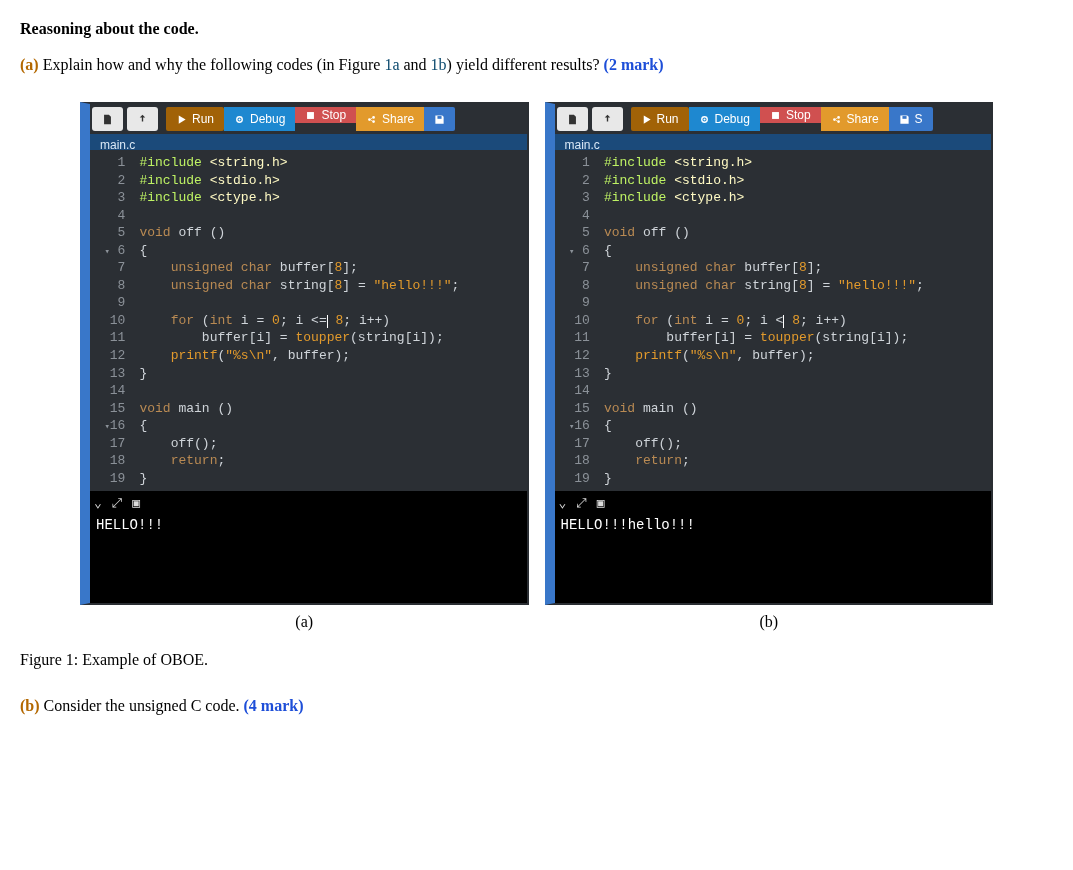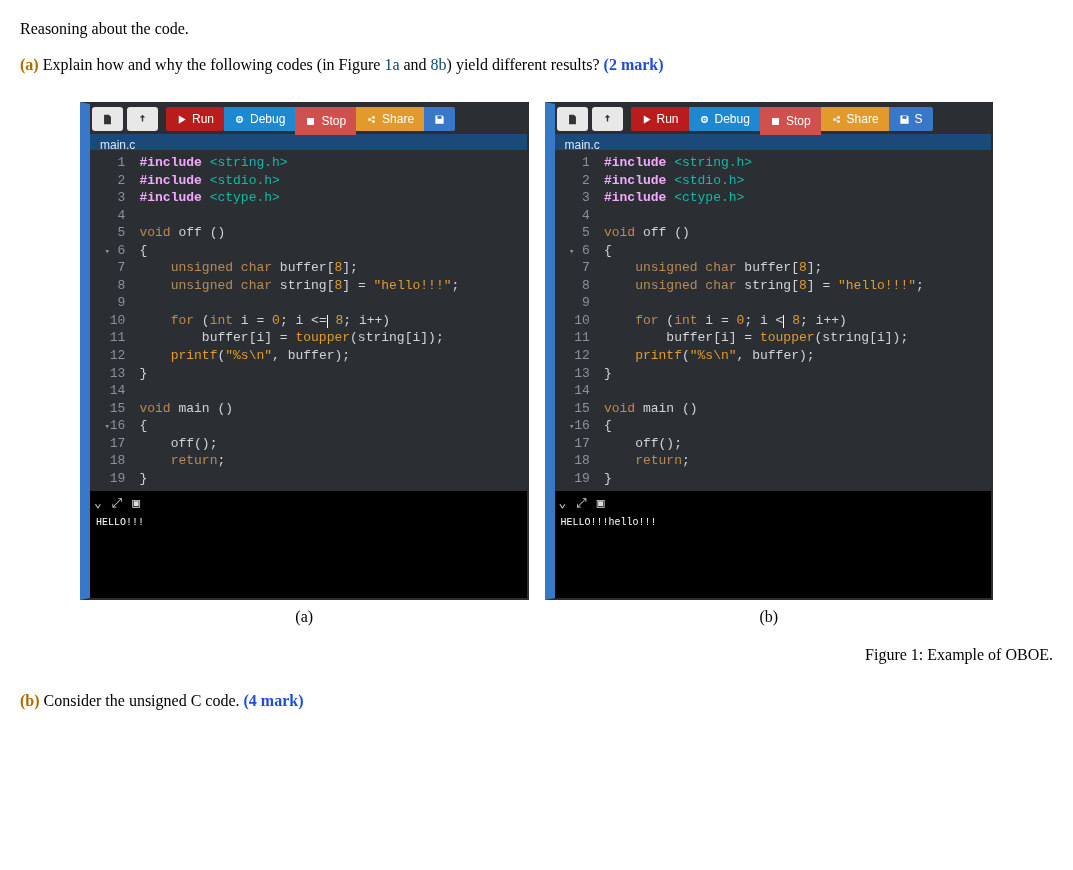--- a/index.html
+++ b/index.html
@@ -5,21 +5,21 @@
   body {
     margin: 0;
     padding: 20px;
     font-family: Georgia, 'Times New Roman', serif;
     font-size: 16px;
     background: #fff;
     color: #000;
     width: 1073px;
     box-sizing: border-box;
   }
-  .question-title { margin-bottom: 18px; }
+  .question-title { margin-bottom: 18px; font-weight: bold; }
   .question-item { margin-bottom: 28px; }
   .q-label { color: #b36800; font-weight: bold; }
   .fig-ref { color: #0c4a6e; }
   .marks { color: #1d4ed8; font-weight: bold; margin-top: 16px; }
   .figures-row {
     display: flex;
     gap: 16px;
     margin: 0 60px 8px 60px;
     justify-content: center;
   }
@@ -42,23 +42,23 @@
   }
   .tb-btn {
     display: inline-flex;
     align-items: center;
     gap: 5px;
     padding: 0 10px;
     color: #fff;
     white-space: nowrap;
   }
   .tb-white { background: #e8e8e8; color: #333; border-radius: 3px; margin: 3px 2px; height: 24px; }
-  .tb-run { background: #b91c1c; margin: 3px 0 3px 6px; height: 24px; border-radius: 2px; }
+  .tb-run { background: #a16207; margin: 3px 0 3px 6px; height: 24px; border-radius: 2px; }
   .tb-debug { background: #1e88d0; margin: 3px 0; height: 24px; border-radius: 0; }
-  .tb-stop { background: #d05050; margin: 3px 0; height: 28px; border-radius: 0; }
+  .tb-stop { background: #d05050; margin: 3px 0; height: 16px; border-radius: 0; }
   .tb-share { background: #e29a2c; margin: 3px 0; height: 24px; border-radius: 0; }
   .tb-save { background: #3977c9; margin: 3px 0; height: 24px; border-radius: 0 2px 2px 0; }
   .icon-svg { width: 11px; height: 11px; fill: currentColor; display: inline-block; }
   .tab-bar {
     background: #1b4a7a;
     height: 16px;
     display: flex;
     align-items: stretch;
   }
   .tab {
@@ -83,64 +83,64 @@
     padding: 4px 8px 4px 4px;
     user-select: none;
     white-space: pre;
   }
   .fold { color: #8b9198; font-size: 9px; display: inline-block; width: 8px; }
   .code {
     color: #cfd4d9;
     padding: 4px 0 4px 6px;
     white-space: pre;
   }
-  .kw-pre { color: #f0abfc; font-weight: bold; }
+  .kw-pre { color: #bef264; }
   .kw-type { color: #b98a53; }
   .kw-flow { color: #b98a53; }
   .kw-num { color: #e29a2c; }
-  .kw-inc { color: #14b8a6; }
+  .kw-inc { color: #fef9c3; }
   .kw-str { color: #e29a2c; }
   .kw-fn { color: #e29a2c; }
   .kw-tou { color: #e29a2c; }
   .fake-cursor { display:inline-block; width:1px; height:13px; background:#fff; vertical-align:text-bottom; margin:0 0px; }
   .output-bar {
     background: #000;
     color: #dcdcdc;
     font-family: Consolas, 'Courier New', monospace;
     font-size: 13px;
     padding: 2px 6px 2px 4px;
     display: flex;
     gap: 10px;
     align-items: center;
     height: 20px;
   }
   .output-bar .oi { color: #dcdcdc; }
   .output-text {
     background: #000;
     color: #fff;
     font-family: Consolas, 'Courier New', monospace;
-    font-size: 10px;
+    font-size: 14px;
     padding: 2px 6px 70px 6px;
   }
   .subcap-row {
     display: flex;
     justify-content: center;
     gap: 16px;
     margin: 8px 60px 20px 60px;
   }
   .subcap { width: 468px; text-align: center; }
-  .fig-caption { text-align: right; margin: 12px 0 28px 0; }
+  .fig-caption { text-align: left; margin: 12px 0 28px 0; }
 </style>
 </head>
 <body>
 
 <div class="question-title">Reasoning about the code.</div>
 
 <div class="question-item">
-  <span class="q-label">(a)</span><span> Explain how and why the following codes (in Figure </span><span class="fig-ref">1a</span><span> and </span><span class="fig-ref">8b</span><span>) yield different results? </span><span class="marks">(2 mark)</span>
+  <span class="q-label">(a)</span><span> Explain how and why the following codes (in Figure </span><span class="fig-ref">1a</span><span> and </span><span class="fig-ref">1b</span><span>) yield different results? </span><span class="marks">(2 mark)</span>
 </div>
 
 <div class="figures-row">
 
   <div class="editor-frame">
     <div class="toolbar">
       <span class="tb-btn tb-white">
           <svg class="icon-svg" viewBox="0 0 16 16">
             <path d="M3 1h7l3 3v11H3z" fill="#333"></path>
           </svg>

